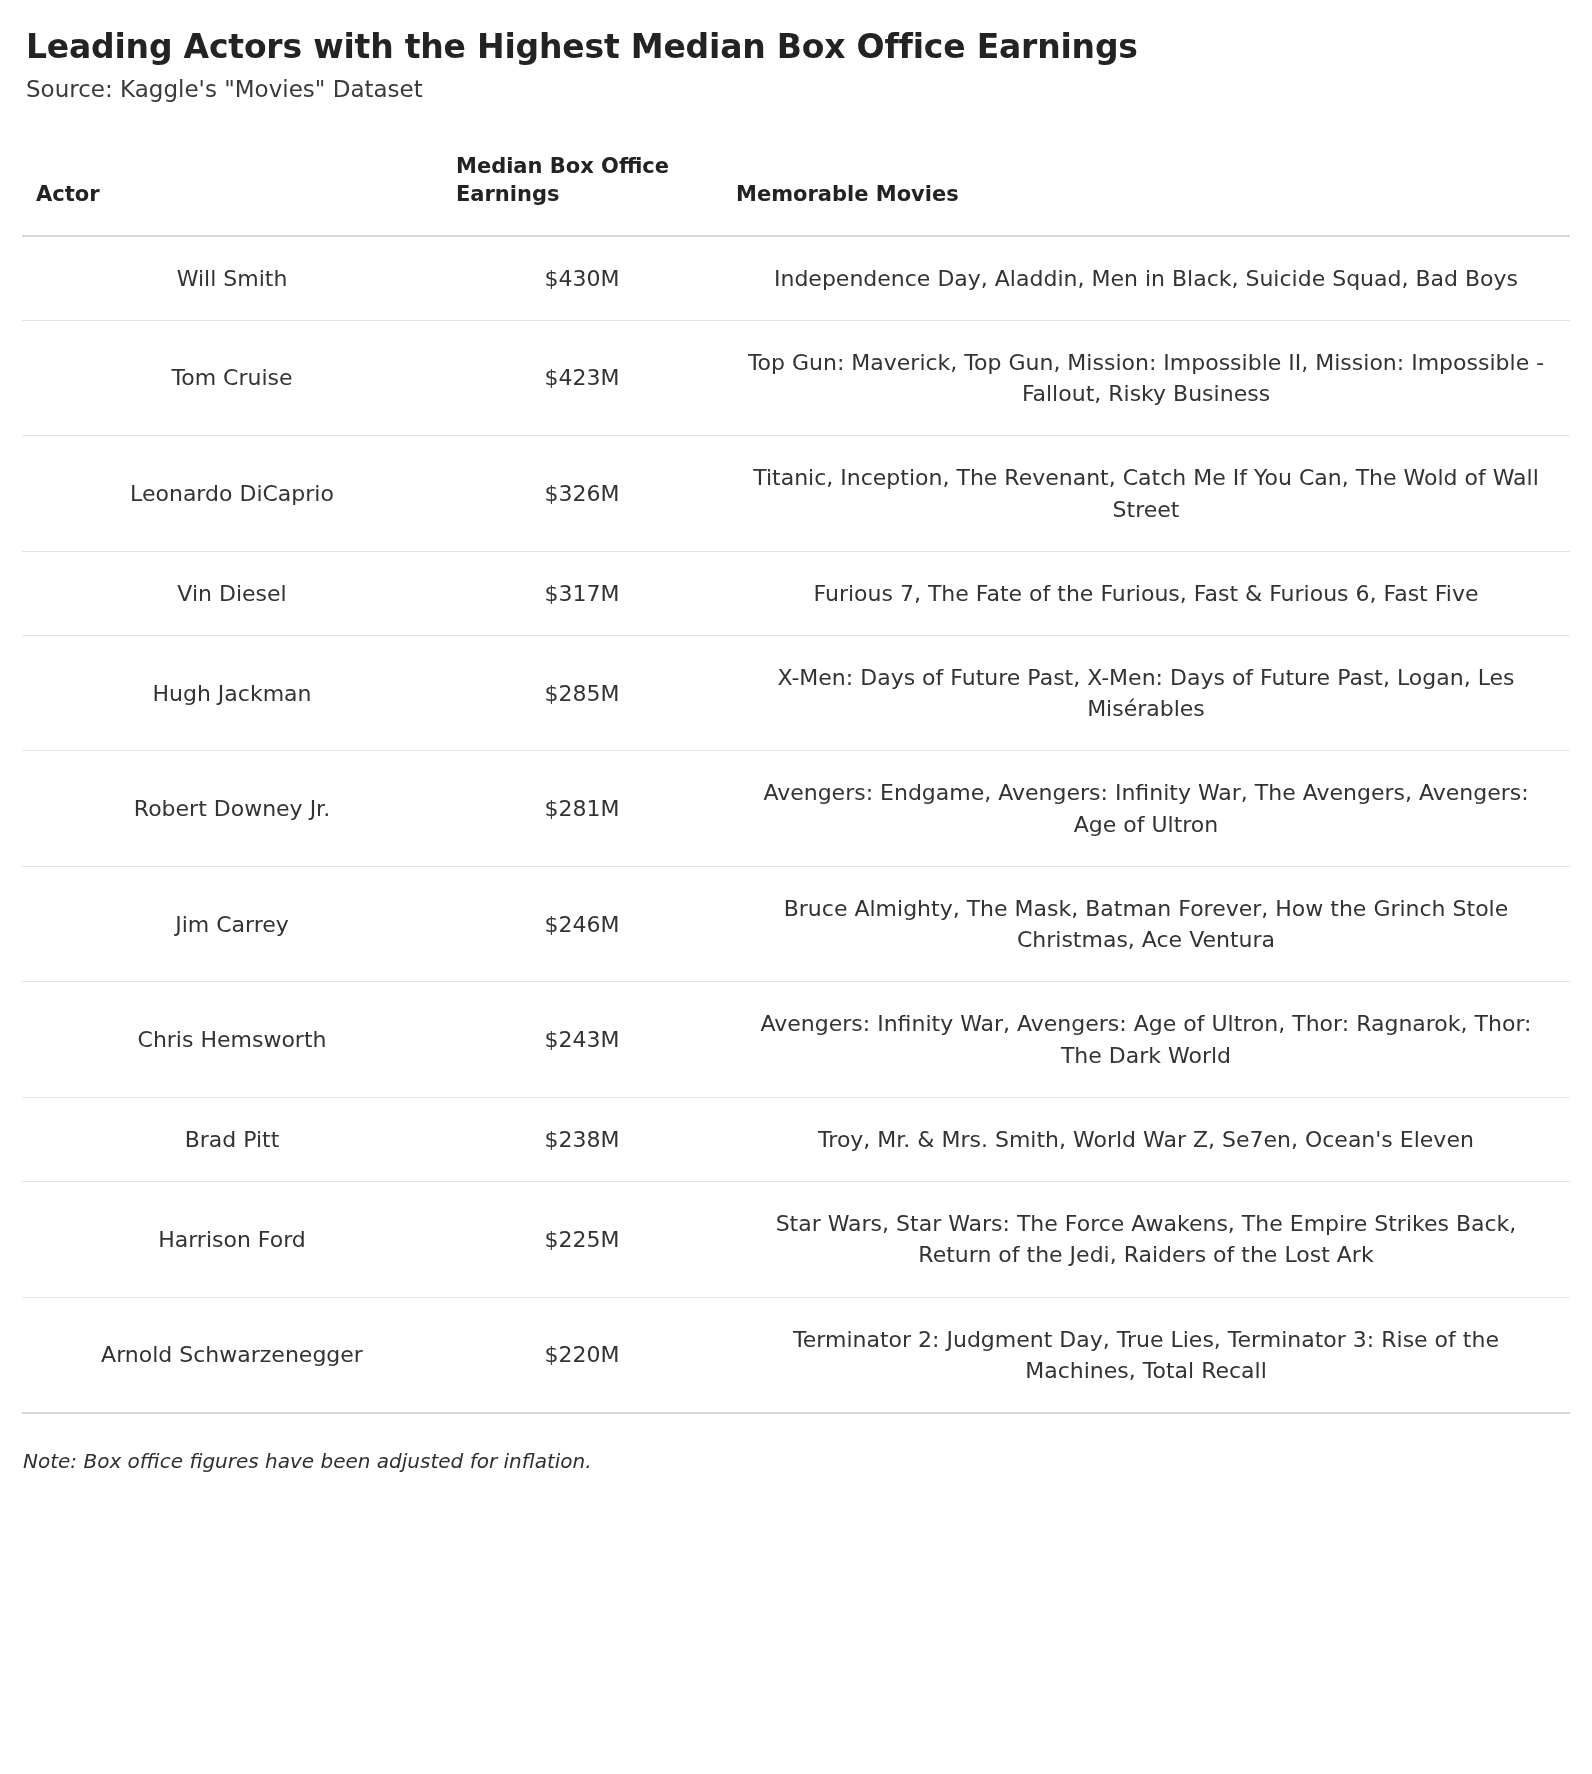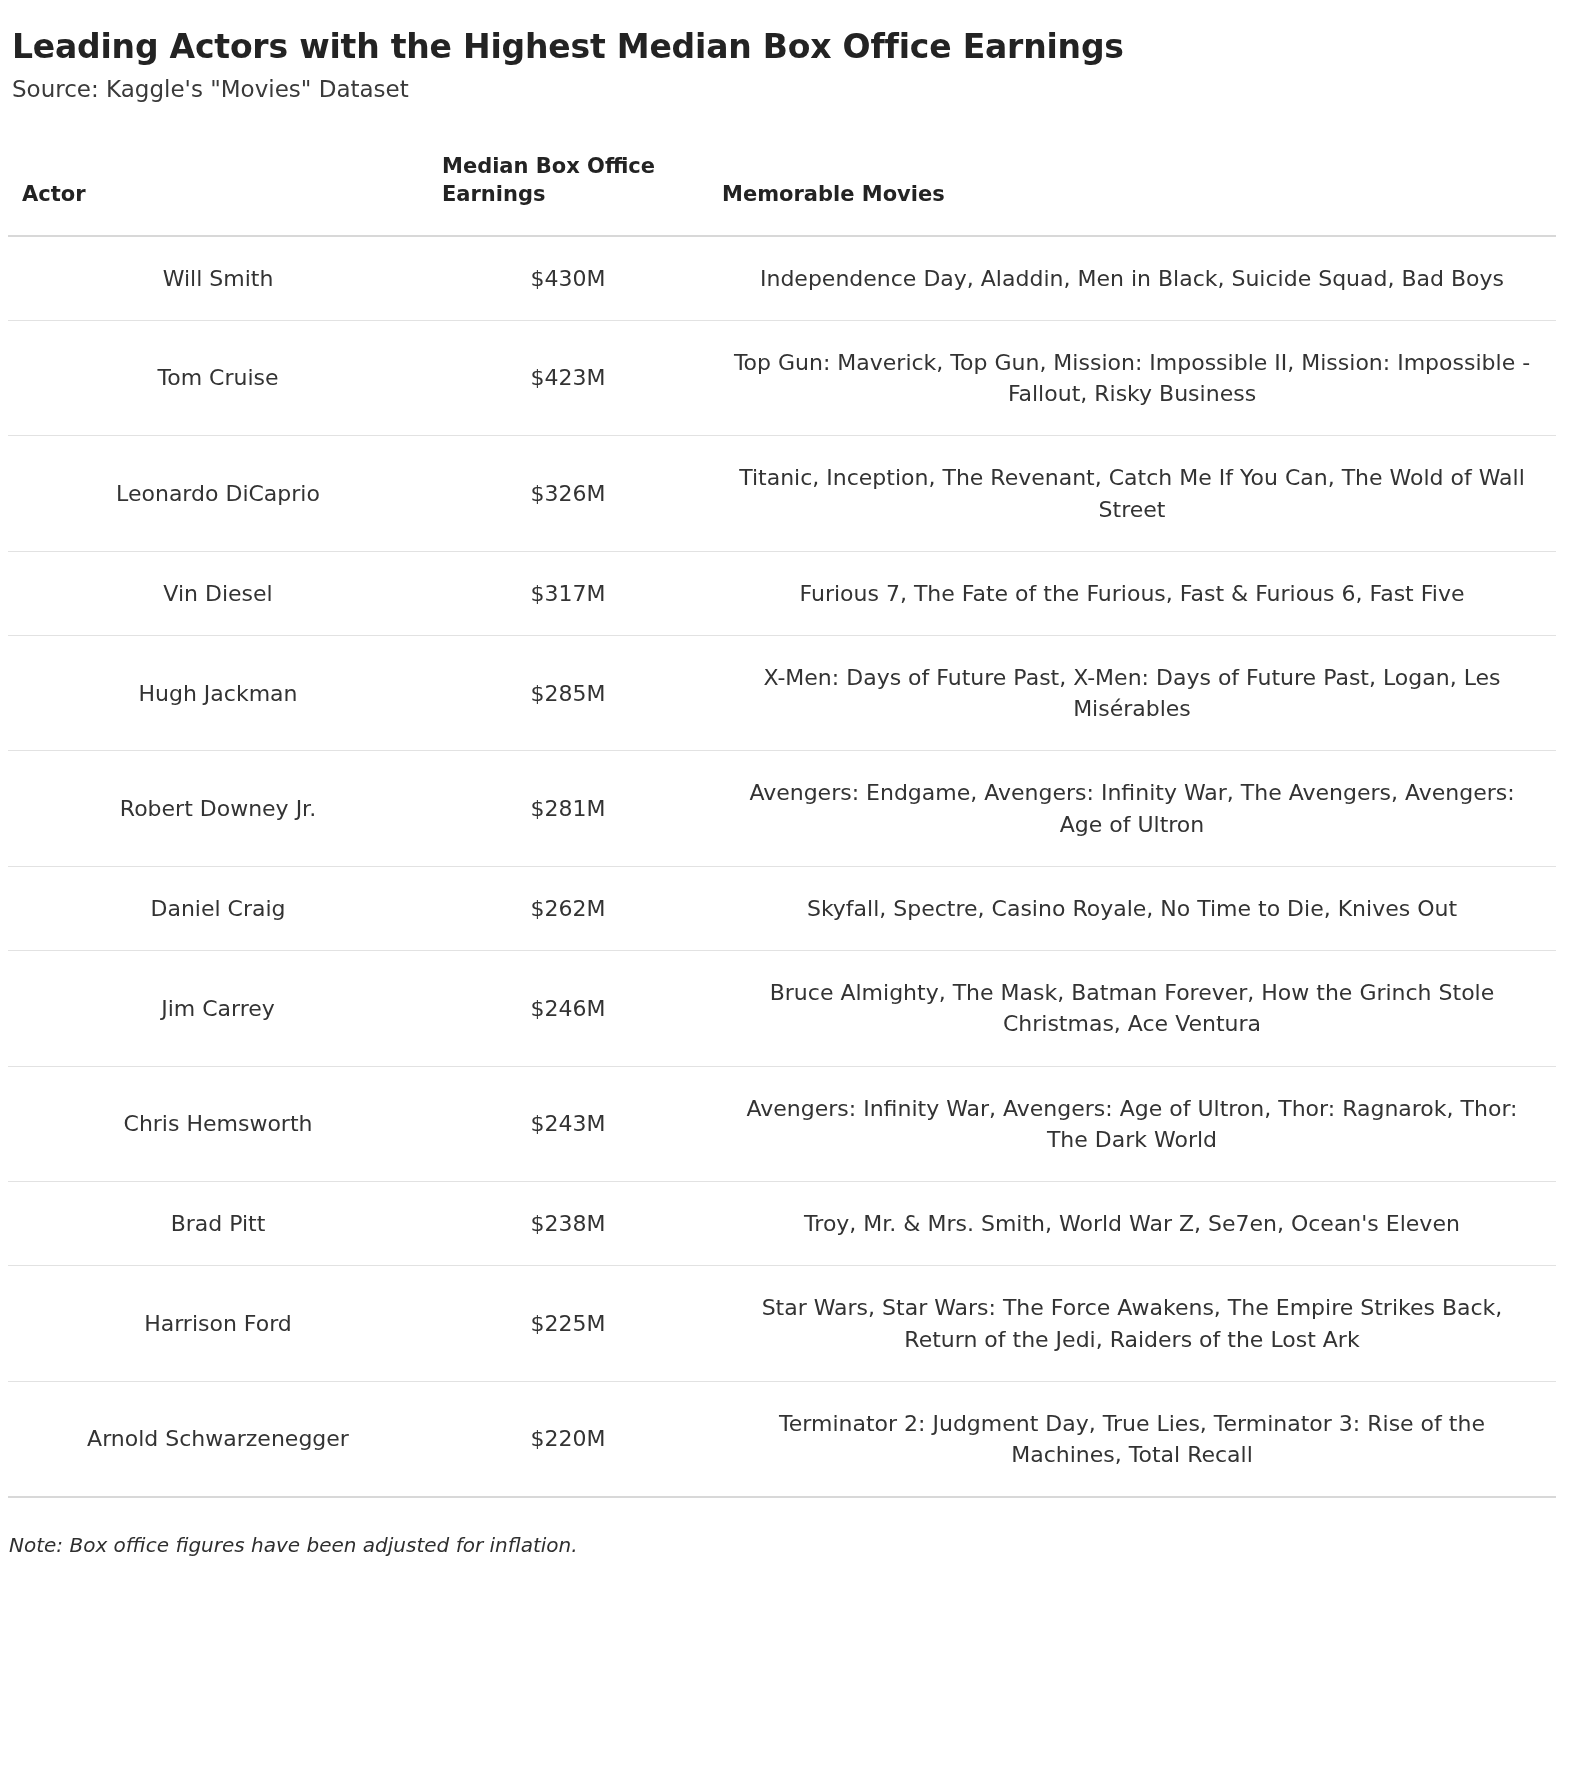--- a/index.html
+++ b/index.html
@@ -11,21 +11,21 @@
     width: 1592px;
     height: 1774px;
     font-family: "DejaVu Sans", "Liberation Sans", sans-serif;
     color: #2b2b2b;
     -webkit-font-smoothing: antialiased;
   }
   .page {
     box-sizing: border-box;
     width: 1592px;
     height: 1290px;
-    padding: 26px 22px 0 8px;
+    padding: 26px 22px 0 22px;
     position: relative;
   }
   .title {
     font-size: 33px;
     font-weight: 700;
     color: #232323;
     letter-spacing: -0.2px;
     line-height: 1.25;
     margin: 0 0 4px 4px;
   }
@@ -133,25 +133,20 @@
           <td class="cell-actor">Hugh Jackman</td>
           <td class="cell-earnings">$285M</td>
           <td class="cell-movies">X-Men: Days of Future Past, X-Men: Days of Future Past, Logan, Les Misérables</td>
         </tr>
         <tr>
           <td class="cell-actor">Robert Downey Jr.</td>
           <td class="cell-earnings">$281M</td>
           <td class="cell-movies">Avengers: Endgame, Avengers: Infinity War, The Avengers, Avengers: Age of Ultron</td>
         </tr>
         <tr>
-          <td class="cell-actor">Daniel Craig</td>
-          <td class="cell-earnings">$262M</td>
-          <td class="cell-movies">Skyfall, Spectre, Casino Royale, No Time to Die, Knives Out</td>
-        </tr>
-        <tr>
           <td class="cell-actor">Jim Carrey</td>
           <td class="cell-earnings">$246M</td>
           <td class="cell-movies">Bruce Almighty, The Mask, Batman Forever, How the Grinch Stole Christmas, Ace Ventura</td>
         </tr>
         <tr>
           <td class="cell-actor">Chris Hemsworth</td>
           <td class="cell-earnings">$243M</td>
           <td class="cell-movies">Avengers: Infinity War, Avengers: Age of Ultron, Thor: Ragnarok, Thor: The Dark World</td>
         </tr>
         <tr>

